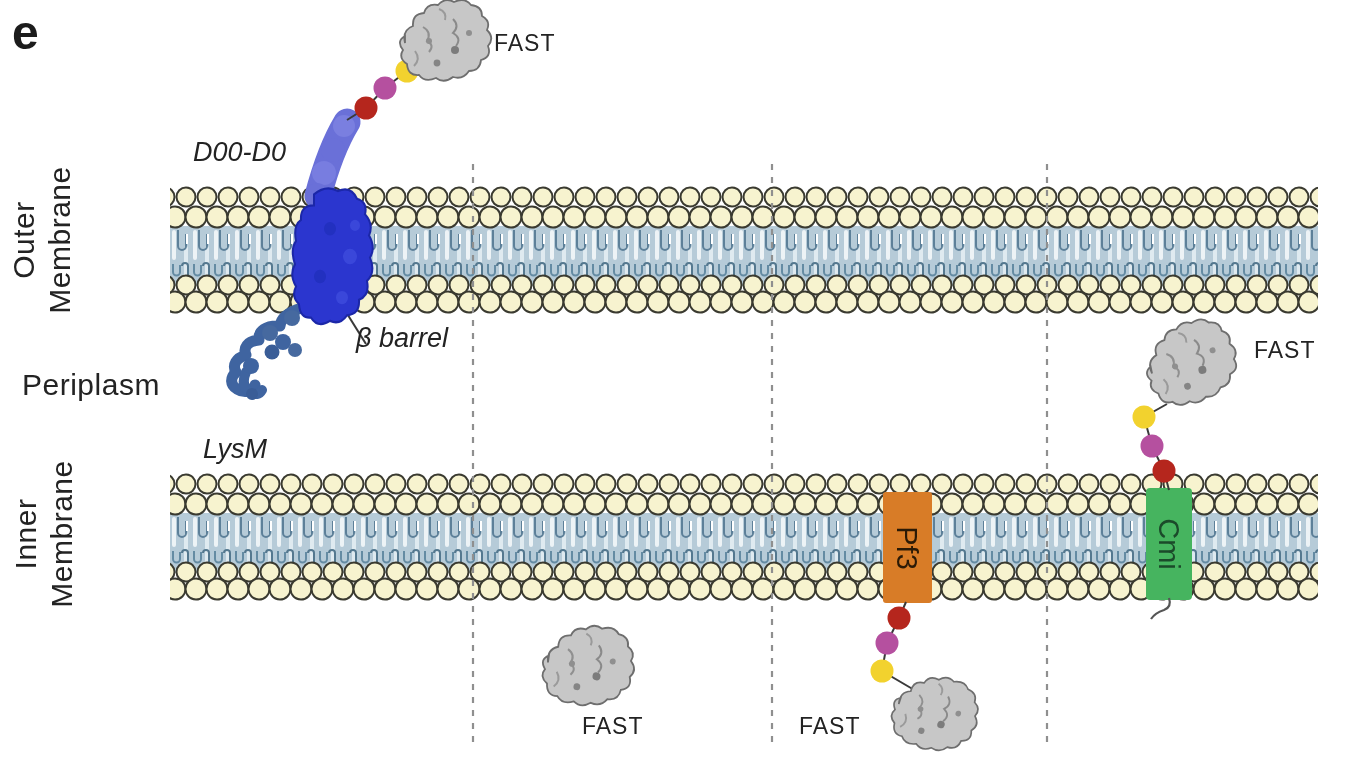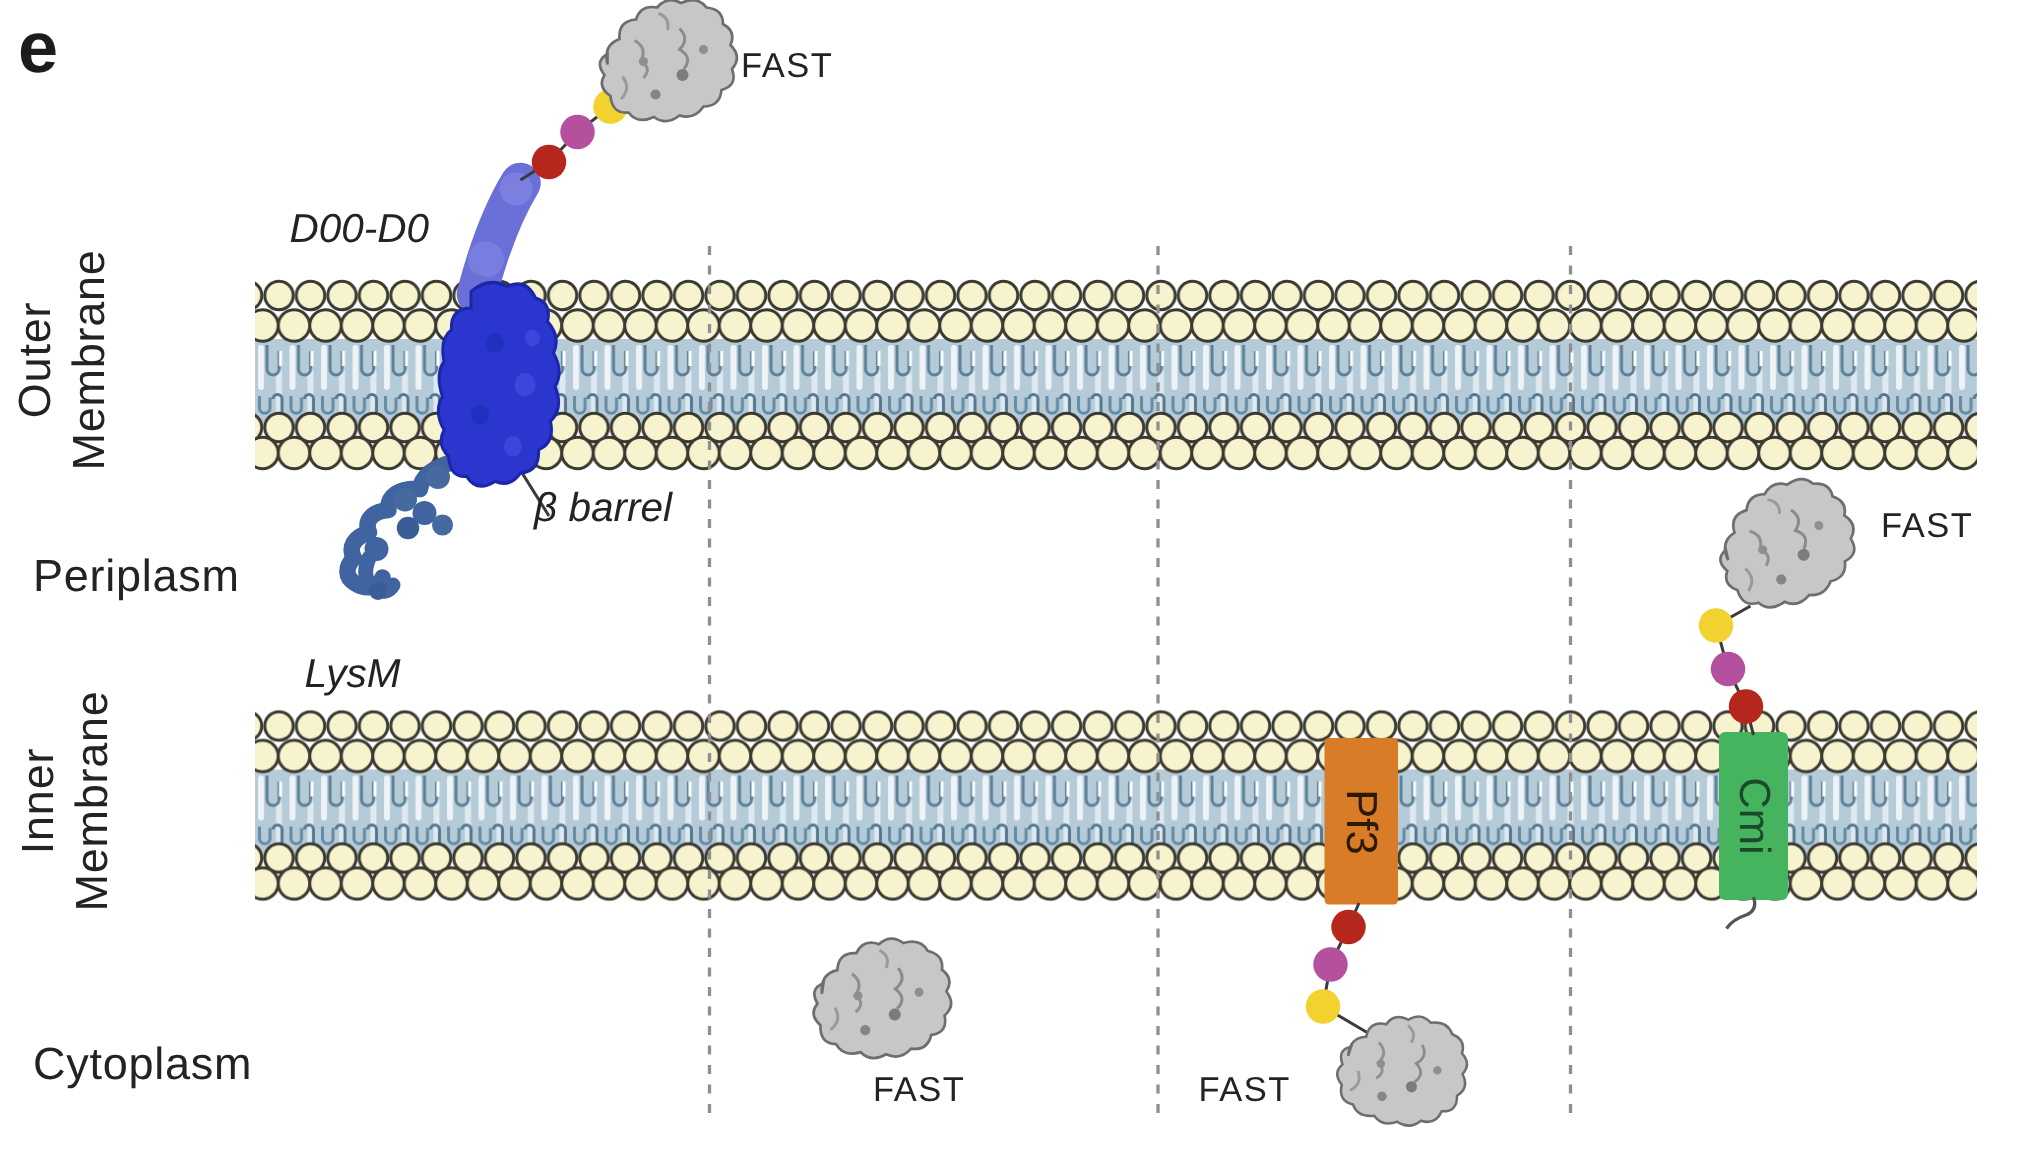--- a/index.html
+++ b/index.html
@@ -144,21 +144,20 @@
   <use href="#fastBlob" transform="translate(1192,369) rotate(-12)"></use>
 </svg>
 
   <div class="lbl panel" style="left:12px;top:6px;">e</div>
 
   <div class="lbl vlabel" style="left:-46px;top:204px;width:176px;height:72px;">Outer
 Membrane</div>
   <div class="lbl comp" style="left:10px;top:368px;">Periplasm</div>
   <div class="lbl vlabel" style="left:-44px;top:498px;width:176px;height:72px;">Inner
 Membrane</div>
-  <div class="lbl comp" style="left:10px;top:693px;">Cytoplasm</div>
 
   <div class="lbl prot" style="left:193px;top:137px;">D00-D0</div>
   <div class="lbl prot" style="left:356px;top:323px;">β barrel</div>
   <div class="lbl prot" style="left:203px;top:418px;margin-top:16px;">LysM</div>
 
   <div class="lbl fast" style="left:494px;top:31px;">FAST</div>
   <div class="lbl fast" style="left:582px;top:714px;">FAST</div>
   <div class="lbl fast" style="left:799px;top:714px;">FAST</div>
   <div class="lbl fast" style="left:1254px;top:338px;">FAST</div>
 

